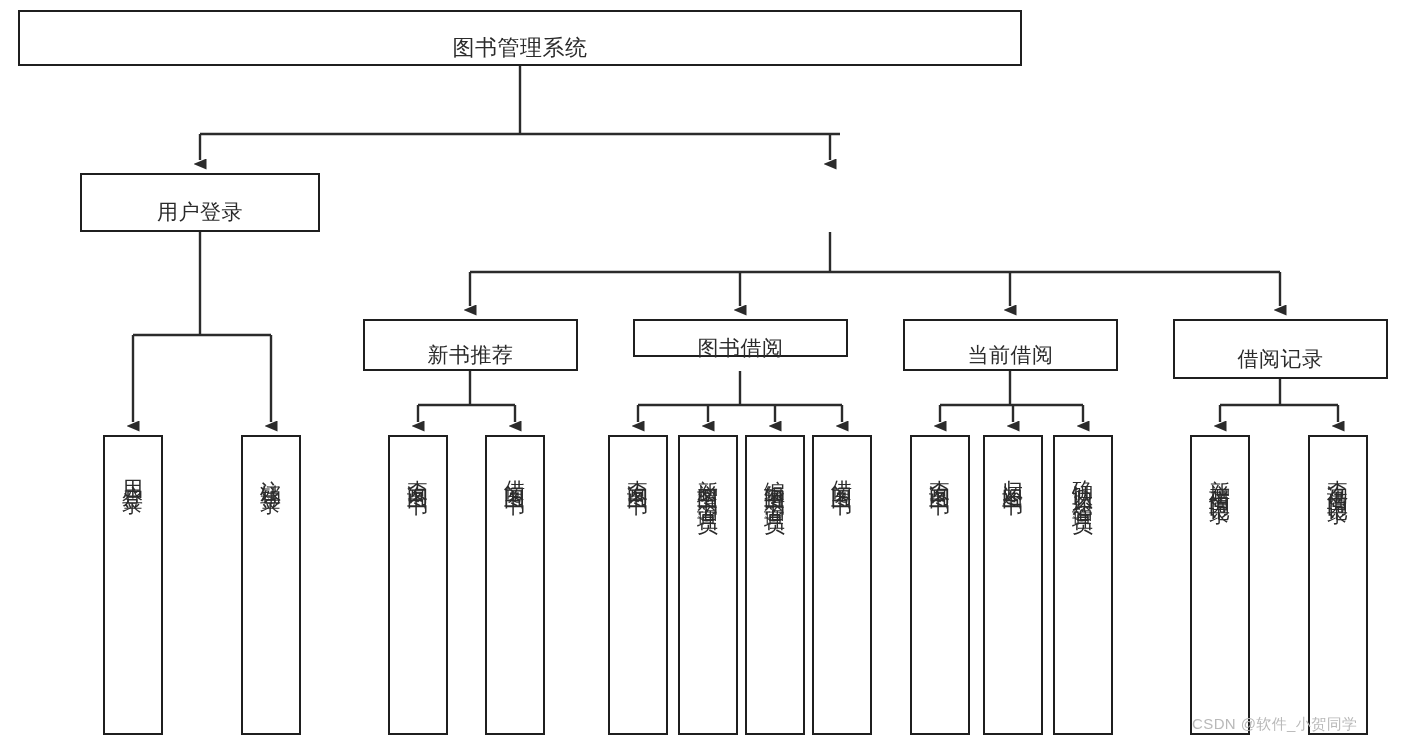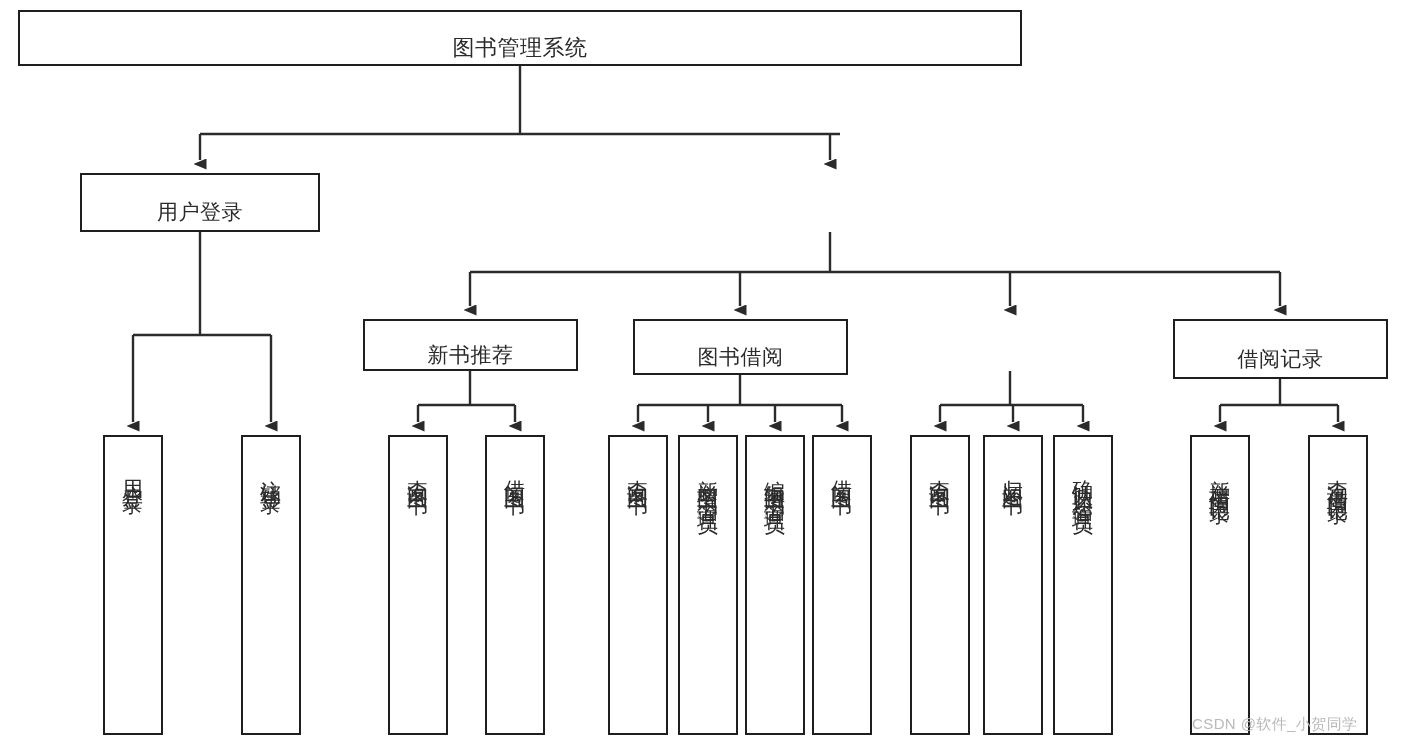--- a/index.html
+++ b/index.html
@@ -126,22 +126,25 @@
     <span class="label">图书管理系统</span>
   </div>
 
   <div class="node horiz" style="left:80px; top:173px; width:240px; height:59px;">
     <span class="label">用户登录</span>
   </div>
 
   <div class="node horiz" style="left:363px; top:319px; width:215px; height:52px;">
     <span class="label">新书推荐</span>
   </div>
-  <div class="node horiz" style="left:633px; top:319px; width:215px; height:56px;">
+  <div class="node horiz" style="left:633px; top:319px; width:215px; height:38px;">
     <span class="label">图书借阅</span>
+  </div>
+  <div class="node horiz" style="left:903px; top:319px; width:215px; height:52px;">
+    <span class="label">当前借阅</span>
   </div>
   <div class="node horiz" style="left:1173px; top:319px; width:215px; height:60px;">
     <span class="label">借阅记录</span>
   </div>
 
   <div class="node vert" style="left:103px; top:435px; width:60px; height:300px;">
     <span class="label">用户登录</span>
   </div>
   <div class="node vert" style="left:241px; top:435px; width:60px; height:300px;">
     <span class="label">注销登录</span>

